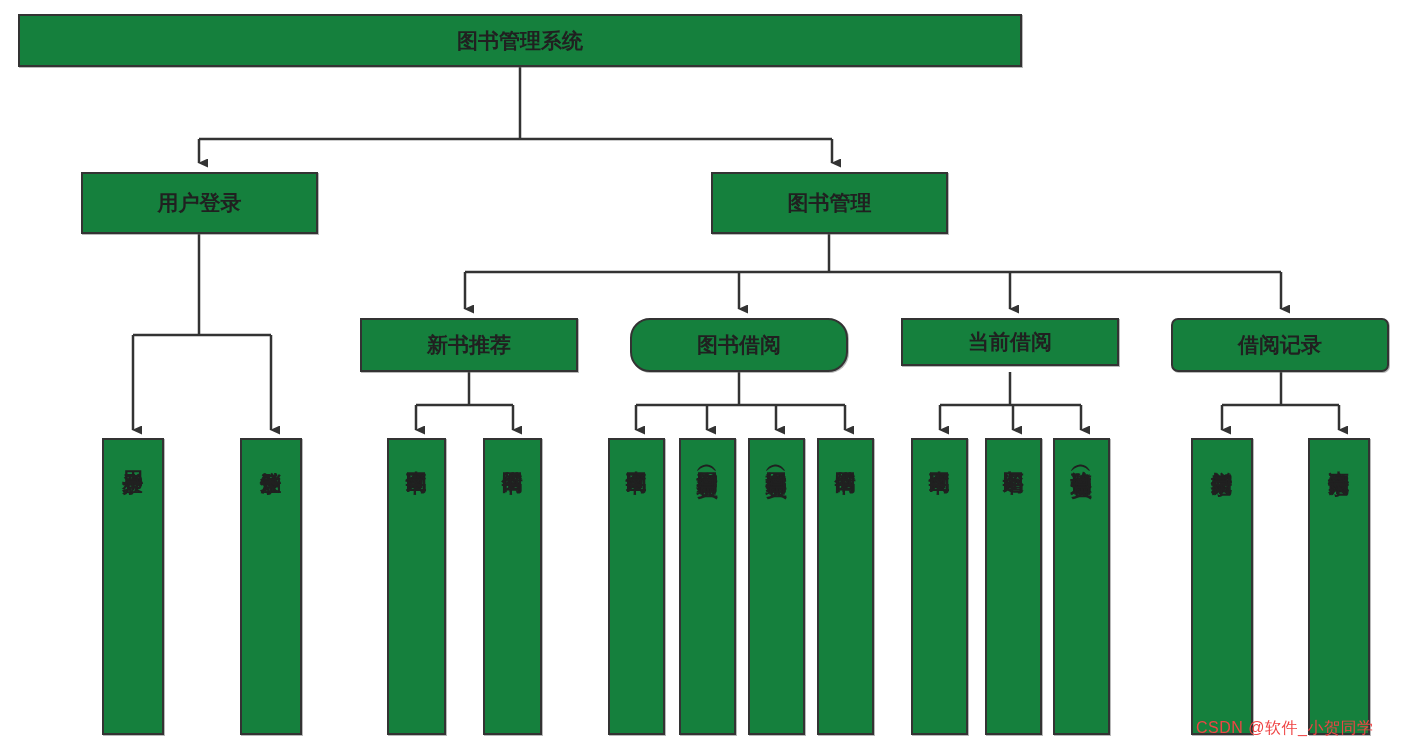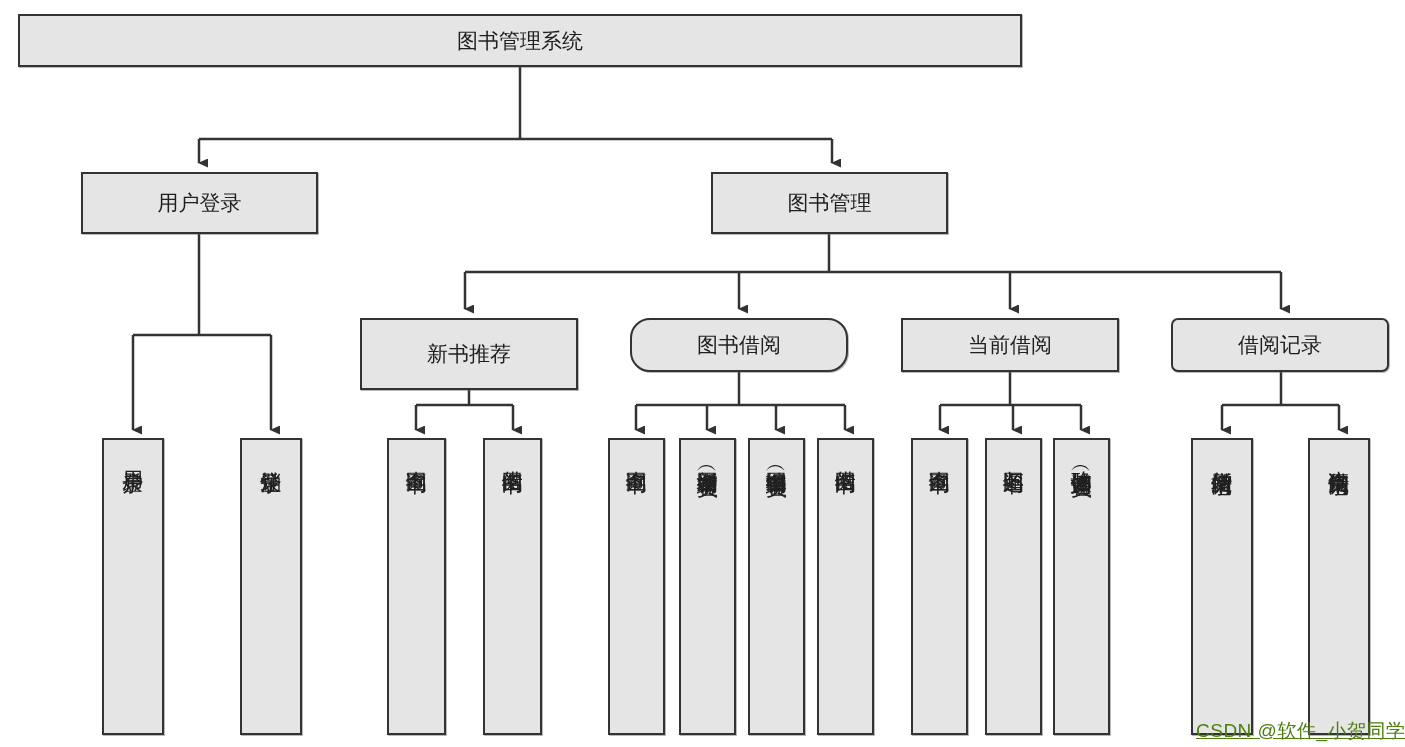--- a/index.html
+++ b/index.html
@@ -21,25 +21,26 @@
     position: absolute;
     left: 0;
     top: 0;
     width: 1405px;
     height: 747px;
   }
   .node-box {
     position: absolute;
     box-sizing: border-box;
     border: 2px solid #333333;
-    background: #e5e5e5;
+    background: #15803d;
     display: flex;
     align-items: center;
     justify-content: center;
     box-shadow: 1px 1px 0 rgba(100,100,100,0.45);
+    font-weight: bold;
   }
   .node-label-h {
     font-size: 21px;
     color: #202020;
     line-height: 1.1;
     letter-spacing: 0px;
     white-space: nowrap;
   }
   .node-box.leaf {
     align-items: flex-start;
@@ -50,25 +51,24 @@
     font-size: 21px;
     color: #202020;
     writing-mode: vertical-rl;
     text-orientation: upright;
     line-height: 1.32;
     letter-spacing: 1px;
     white-space: nowrap;
   }
   .watermark {
     position: absolute;
-    font-size: 19px;
-    color: #4d7c0f;
+    font-size: 16px;
+    color: #ef4444;
     white-space: nowrap;
     letter-spacing: 0.5px;
-    text-decoration: underline;
   }
 </style>
 </head>
 <body>
 
 <div id="diagram-root">
 
   <svg id="tree-svg" viewBox="0 0 1405 747" xmlns="http://www.w3.org/2000/svg">
     <defs>
       <marker id="arrowhead" markerWidth="9" markerHeight="10" refX="4.5" refY="9" orient="auto" markerUnits="userSpaceOnUse">
@@ -135,27 +135,27 @@
     <span class="node-label-h">图书管理系统</span>
   </div>
 
   <div class="node-box" id="node-l2-0" style="left: 81px; top: 172px; width: 237px; height: 62px;">
     <span class="node-label-h">用户登录</span>
   </div>
   <div class="node-box" id="node-l2-1" style="left: 711px; top: 172px; width: 237px; height: 62px; text-align: center;">
     <span class="node-label-h">图书管理</span>
   </div>
 
-  <div class="node-box" id="node-l3-0" style="left: 360px; top: 318px; width: 218px; height: 72px;">
+  <div class="node-box" id="node-l3-0" style="left: 360px; top: 318px; width: 218px; height: 54px;">
     <span class="node-label-h">新书推荐</span>
   </div>
   <div class="node-box" id="node-l3-1" style="left: 630px; top: 318px; width: 218px; height: 54px; border-radius: 20px;">
     <span class="node-label-h">图书借阅</span>
   </div>
-  <div class="node-box" id="node-l3-2" style="left: 901px; top: 318px; width: 218px; height: 54px;">
+  <div class="node-box" id="node-l3-2" style="left: 901px; top: 318px; width: 218px; height: 48px;">
     <span class="node-label-h">当前借阅</span>
   </div>
   <div class="node-box" id="node-l3-3" style="left: 1171px; top: 318px; width: 218px; height: 54px; border-radius: 7px;">
     <span class="node-label-h">借阅记录</span>
   </div>
 
   <div class="node-box leaf" id="node-leaf-0" style="left: 102px; top: 438px; width: 62px; height: 297px;">
     <span class="node-label-v">用户登录</span>
   </div>
   <div class="node-box leaf" id="node-leaf-1" style="left: 240px; top: 438px; width: 62px; height: 297px;">

